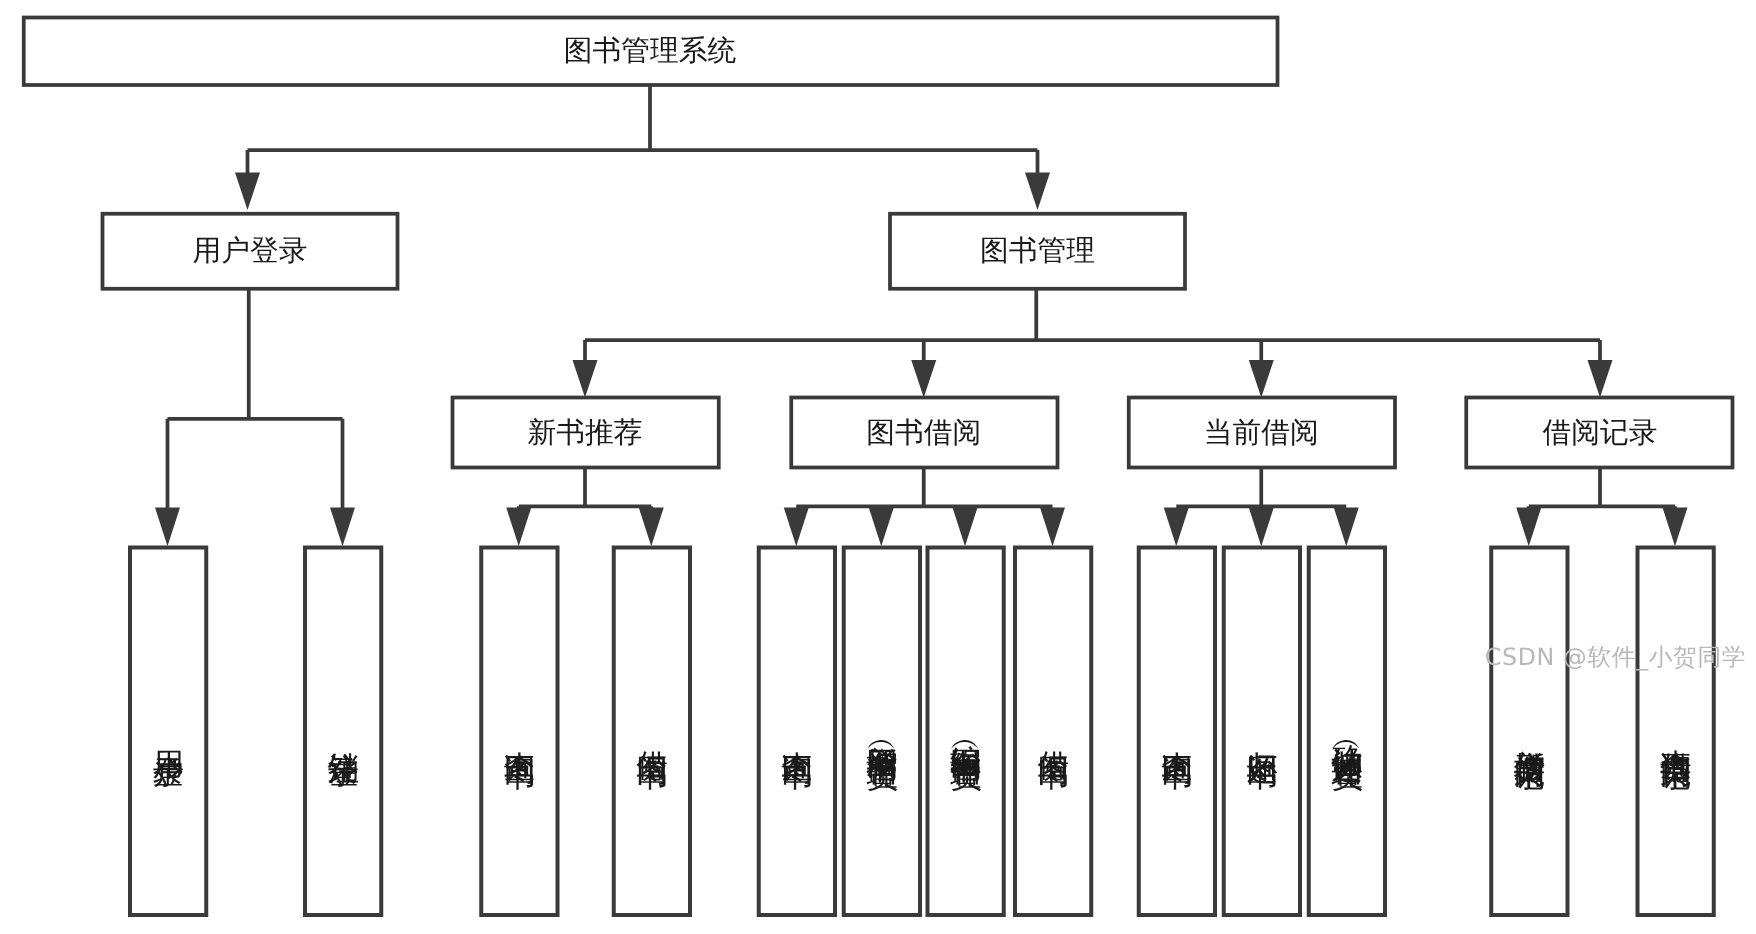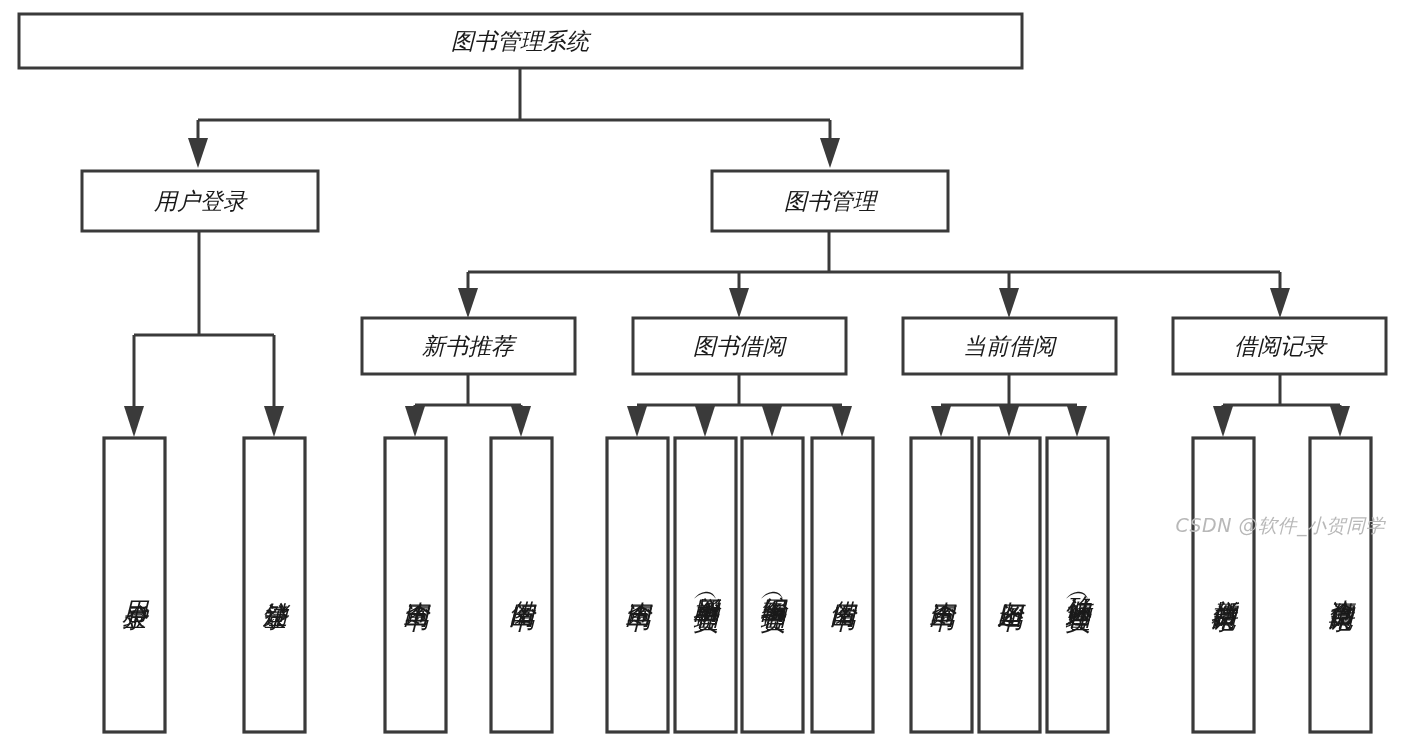--- a/index.html
+++ b/index.html
@@ -11,21 +11,20 @@
     width: 1405px;
     height: 747px;
     font-family: "DejaVu Sans", "Liberation Sans", sans-serif;
     overflow: hidden;
   }
   #diagram-root {
     position: relative;
     width: 1405px;
     height: 543px;
     background: #ffffff;
-    font-style: italic;
   }
   svg.diagram-svg {
     position: absolute;
     top: 0;
     left: 0;
     width: 1405px;
     height: 747px;
   }
   .node-box {
     fill: #ffffff;
@@ -71,21 +70,21 @@
     text-orientation: upright;
     font-family: "DejaVu Sans", "Liberation Sans", sans-serif;
     font-size: 25px;
     line-height: 1.18;
     letter-spacing: 2px;
     color: #1a1a1a;
     white-space: nowrap;
   }
   .watermark {
     position: absolute;
-    right: 20px;
+    right: 8px;
     bottom: 4px;
     font-family: "DejaVu Sans", "Liberation Sans", sans-serif;
     font-size: 19px;
     color: #b8b8b8;
     letter-spacing: 0.5px;
     white-space: nowrap;
   }
 </style>
 </head>
 <body>

